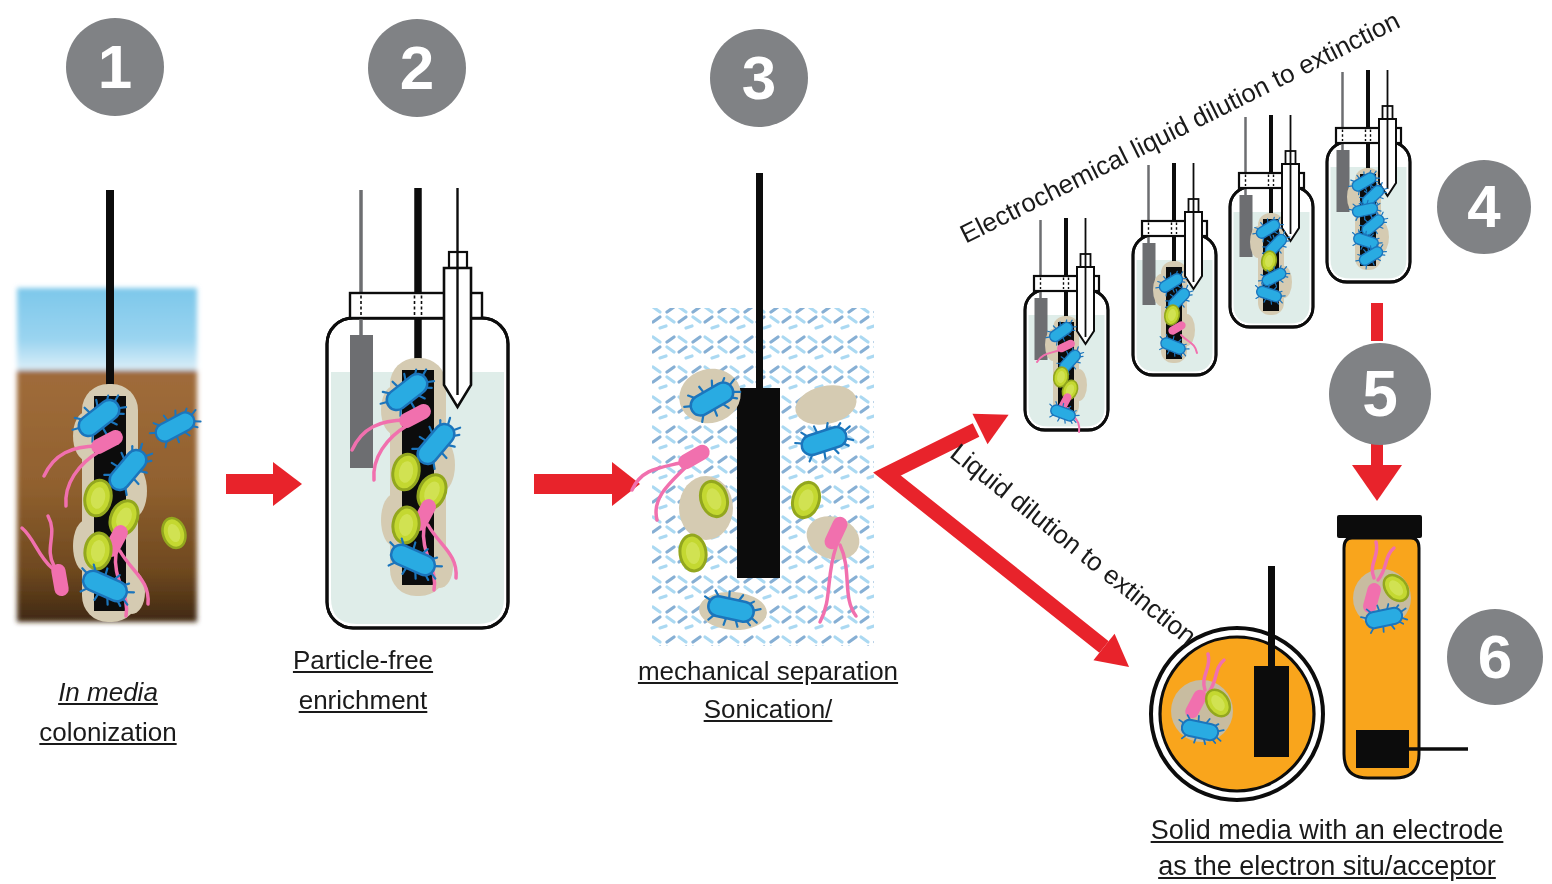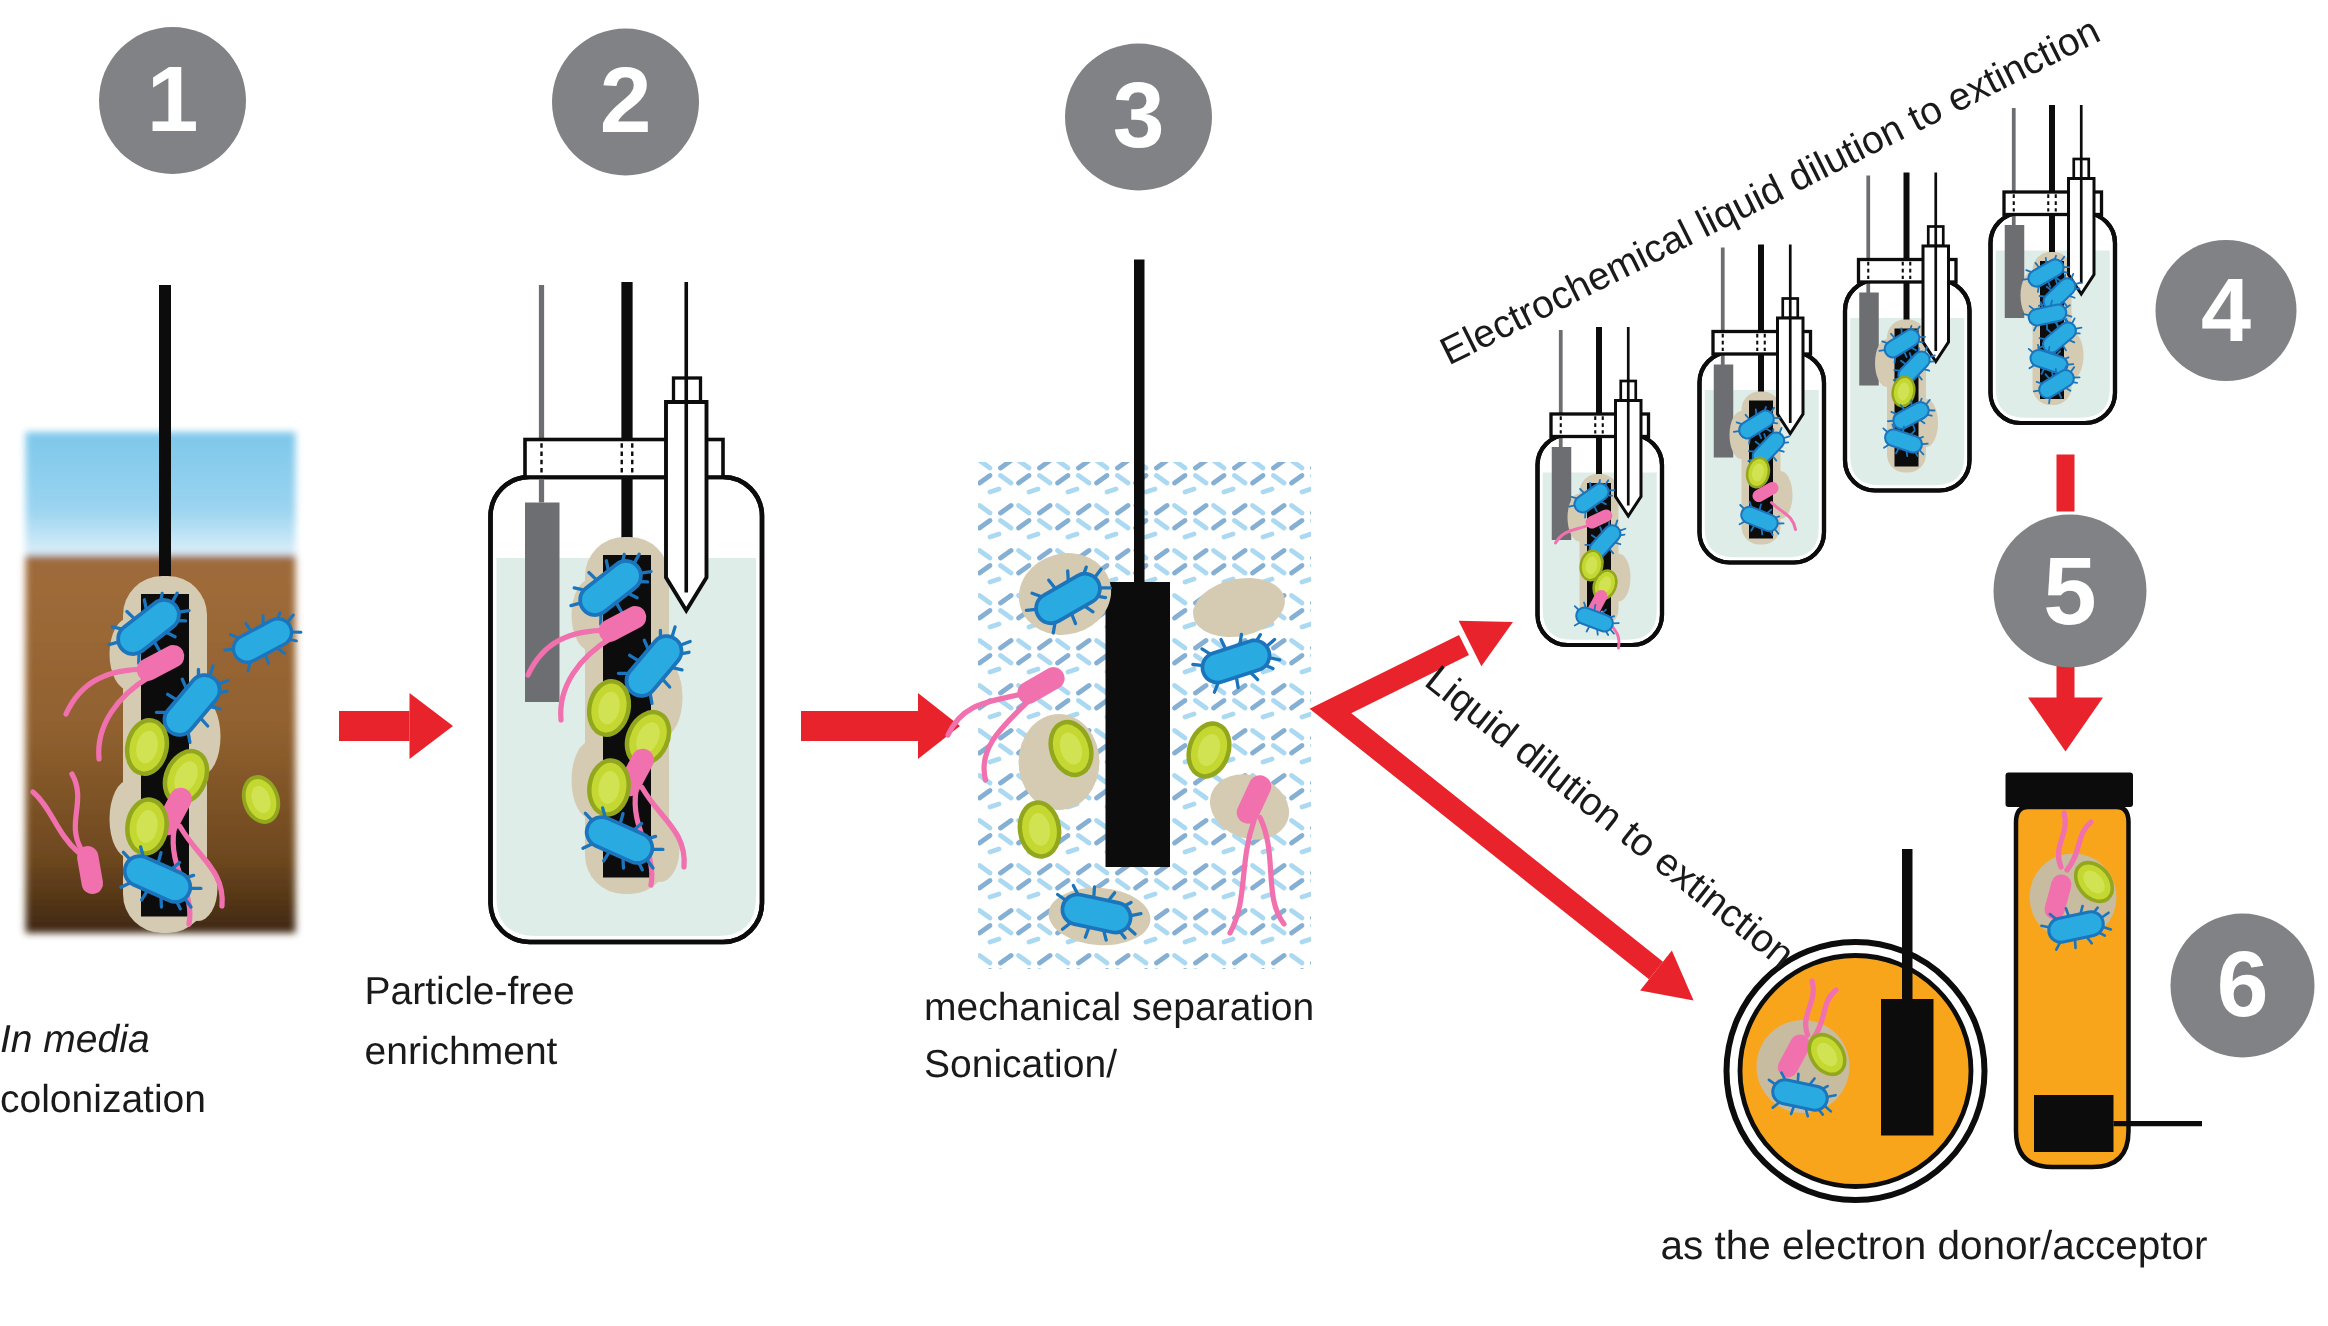--- a/index.html
+++ b/index.html
@@ -10,21 +10,21 @@
     --microbe_green:#C4D831; --microbe_green_outline:#93A71E; --media_orange:#F9A51C;
     --sonic_light:#ABD9F2; --sonic_dark:#86AFD4; --text:#1A1A1A;
   }
   html,body{margin:0;padding:0;background:#fff;}
   .canvas{position:relative;width:1552px;height:884px;background:#fff;overflow:hidden;
           font-family:"Liberation Sans",sans-serif;}
   .canvas svg{position:absolute;left:0;top:0;}
   .numcircle{position:absolute;border-radius:50%;background:var(--step_circle_gray);
              color:#fff;display:flex;align-items:center;justify-content:center;
              font-weight:bold;font-size:62px;line-height:1;}
-  .lbl{position:absolute;color:var(--text);text-align:left;font-size:26px;line-height:40px;}
+  .lbl{position:absolute;color:var(--text);text-align:center;font-size:26px;line-height:40px;text-decoration:underline;}
   .lbl .ln{display:block;}
   .rot{position:absolute;color:var(--text);text-align:center;white-space:nowrap;}
   
   .f-red{fill:var(--arrow_red);} .s-red{stroke:var(--arrow_red);}
   .f-blk{fill:var(--electrode_black);} .s-blk{stroke:var(--electrode_black);}
   .f-wh{fill:#fff;} .no-f{fill:none;}
   .f-gray{fill:var(--counter_gray);} .s-gray{stroke:var(--counter_gray);}
   .f-liq{fill:var(--jar_liquid);}
   .f-tan{fill:var(--biofilm_tan);}
   .f-ctan{fill:var(--colony_tan);}
@@ -327,16 +327,17 @@
 </div>
 
 <div class="rot" style="left:890px;top:112px;width:580px;font-size:26px;transform:rotate(-26.5deg);">Electrochemical liquid dilution to extinction</div>
 
 <div class="rot" style="left:927px;top:508px;width:250px;font-size:26px;line-height:38px;transform:rotate(38.5deg);">
   <span class="ln">Liquid dilution</span>
   <span class="ln">to extinction</span>
 </div>
 
 <div class="lbl" style="left:1107px;top:812px;width:440px;font-size:27px;line-height:36px;">
-  <span class="ln">as the electron donor/acceptor</span>
+  <span class="ln">Solid media with an electrode</span>
+  <span class="ln">as the electron situ/acceptor</span>
 </div>
 
 </div>
 
 </body></html>

